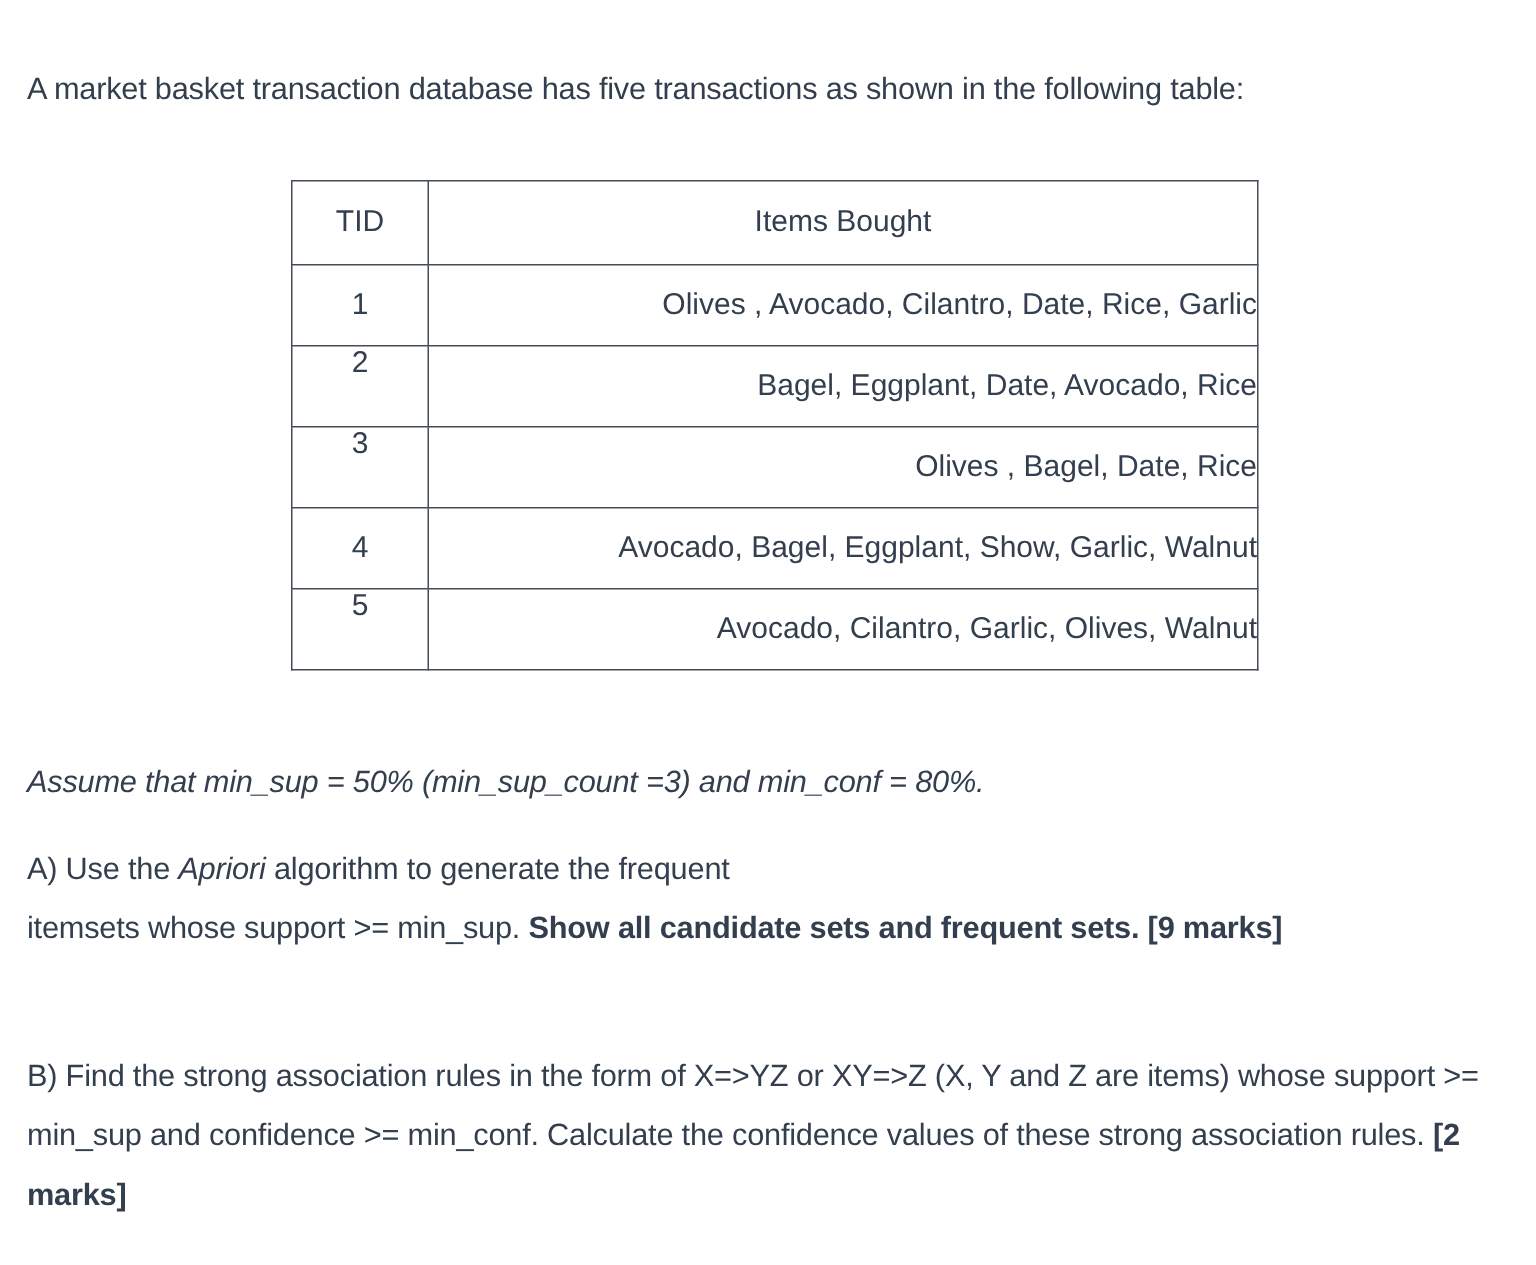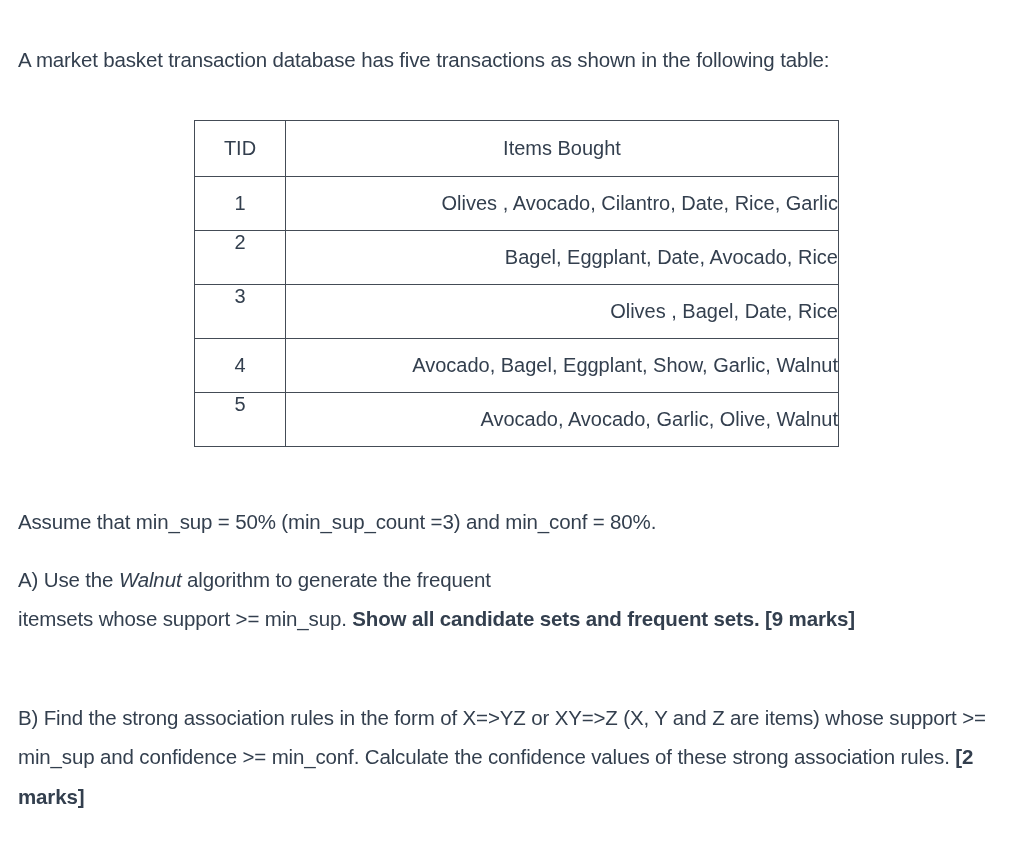--- a/index.html
+++ b/index.html
@@ -33,21 +33,21 @@
     font-size: 20.5px;
     line-height: 39.5px;
     color: #333f4e;
     letter-spacing: -0.15px;
     white-space: pre-wrap;
   }
   .prose .it { font-style: italic; }
   .prose .bd { font-weight: 700; }
 
   #intro-paragraph  { top: 19px;  width: 1000px; }
-  #assume-paragraph { top: 481px; width: 980px;  }
+  #assume-paragraph { top: 481px; width: 980px; font-style: italic;  }
   #question-a       { top: 539px; width: 985px;  }
   #question-b       { top: 677px; width: 985px;  }
 
   
   .table-wrap {
     position: absolute;
     left: 194px;
     top: 120px;
     width: 644px;
   }
@@ -122,26 +122,26 @@
         <tr>
           <td class="tid-cell">3</td>
           <td class="items-cell">Olives , Bagel, Date, Rice</td>
         </tr>
         <tr>
           <td class="tid-cell mid">4</td>
           <td class="items-cell">Avocado, Bagel, Eggplant, Show, Garlic, Walnut</td>
         </tr>
         <tr>
           <td class="tid-cell">5</td>
-          <td class="items-cell">Avocado, Avocado, Garlic, Olive, Walnut</td>
+          <td class="items-cell">Avocado, Cilantro, Garlic, Olives, Walnut</td>
         </tr>
       </tbody>
     </table>
   </div>
 
   <p class="prose" id="assume-paragraph">Assume that min_sup = 50% (min_sup_count =3) and min_conf = 80%.</p>
 
-  <p class="prose" id="question-a"><span>A) Use the </span><span class="it">Walnut</span><span> algorithm to generate the frequent
+  <p class="prose" id="question-a"><span>A) Use the </span><span class="it">Apriori</span><span> algorithm to generate the frequent
 itemsets whose support &gt;= min_sup. </span><span class="bd">Show all candidate sets and frequent sets. [9 marks]</span></p>
 
   <p class="prose" id="question-b"><span>B) Find the strong association rules in the form of X=&gt;YZ or XY=&gt;Z (X, Y and Z are items) whose support &gt;= min_sup and confidence &gt;= min_conf. Calculate the confidence values of these strong association rules. </span><span class="bd">[2 marks]</span></p>
 
 </div>
 
 </body></html>

